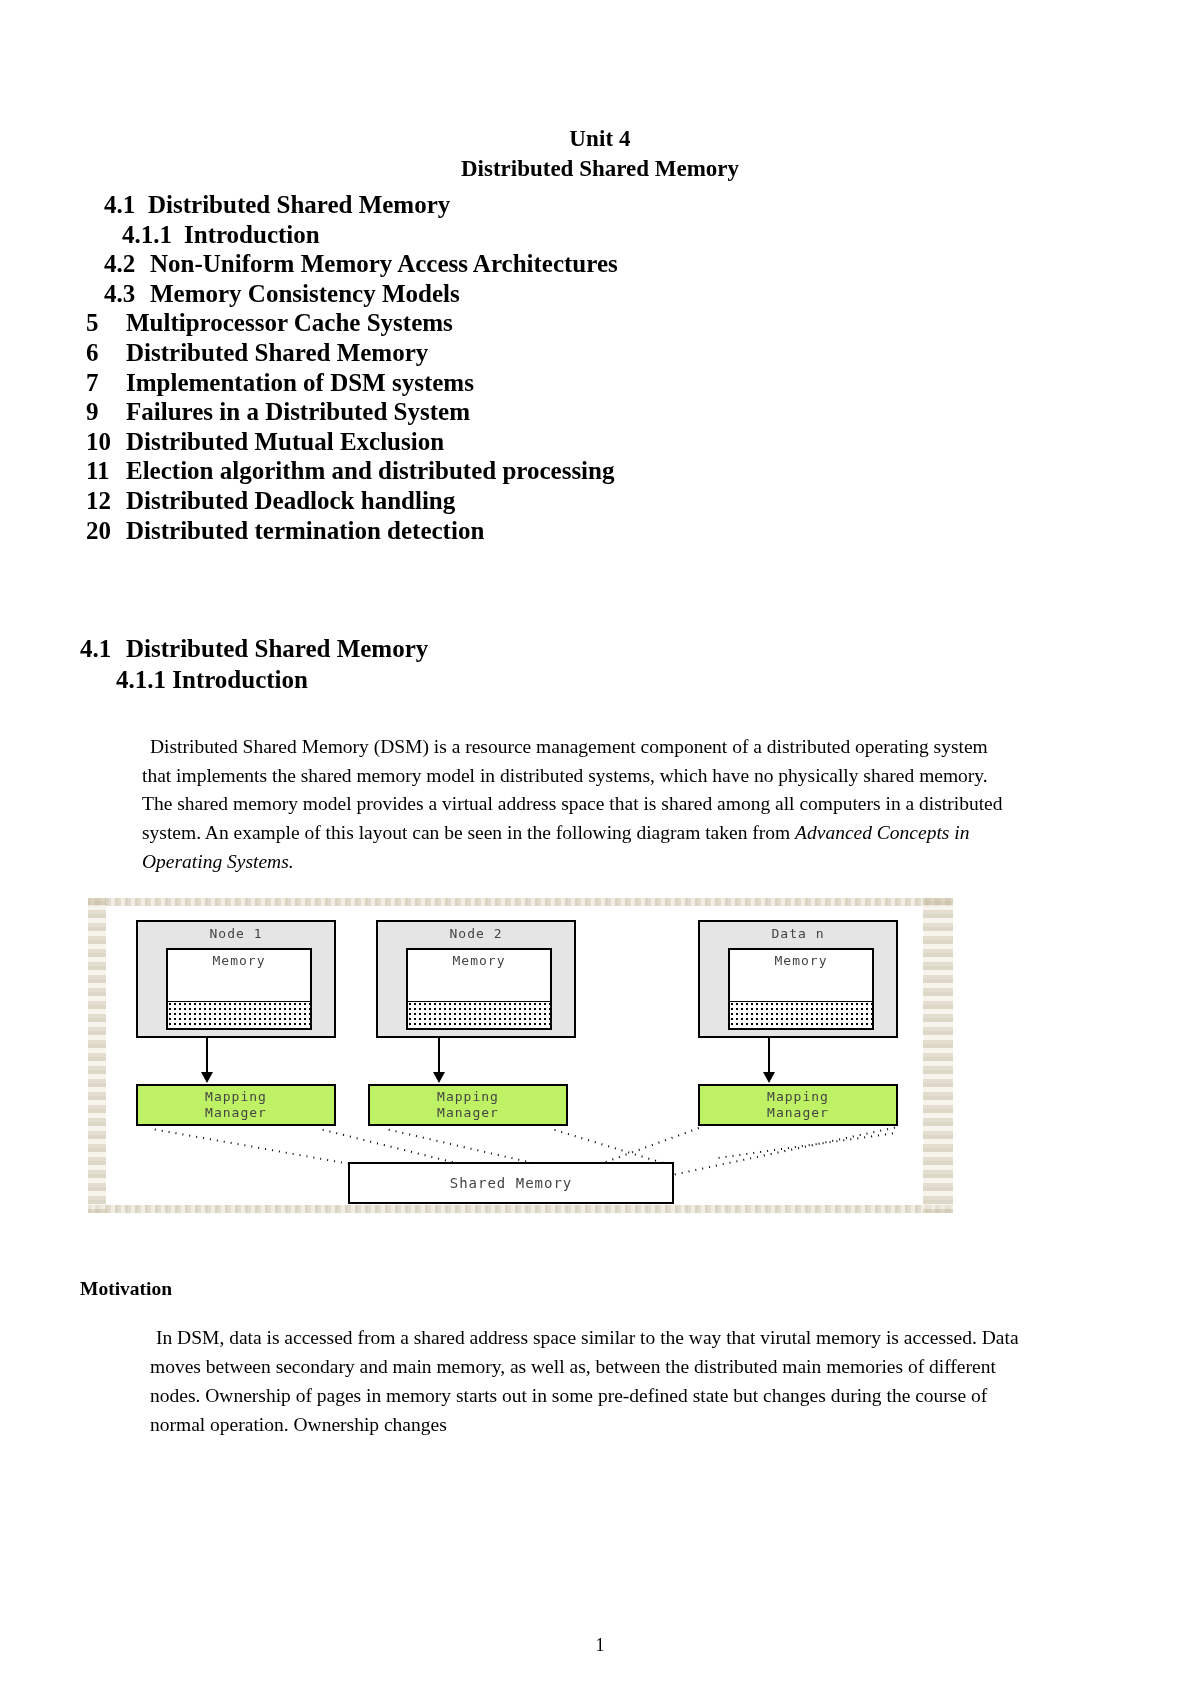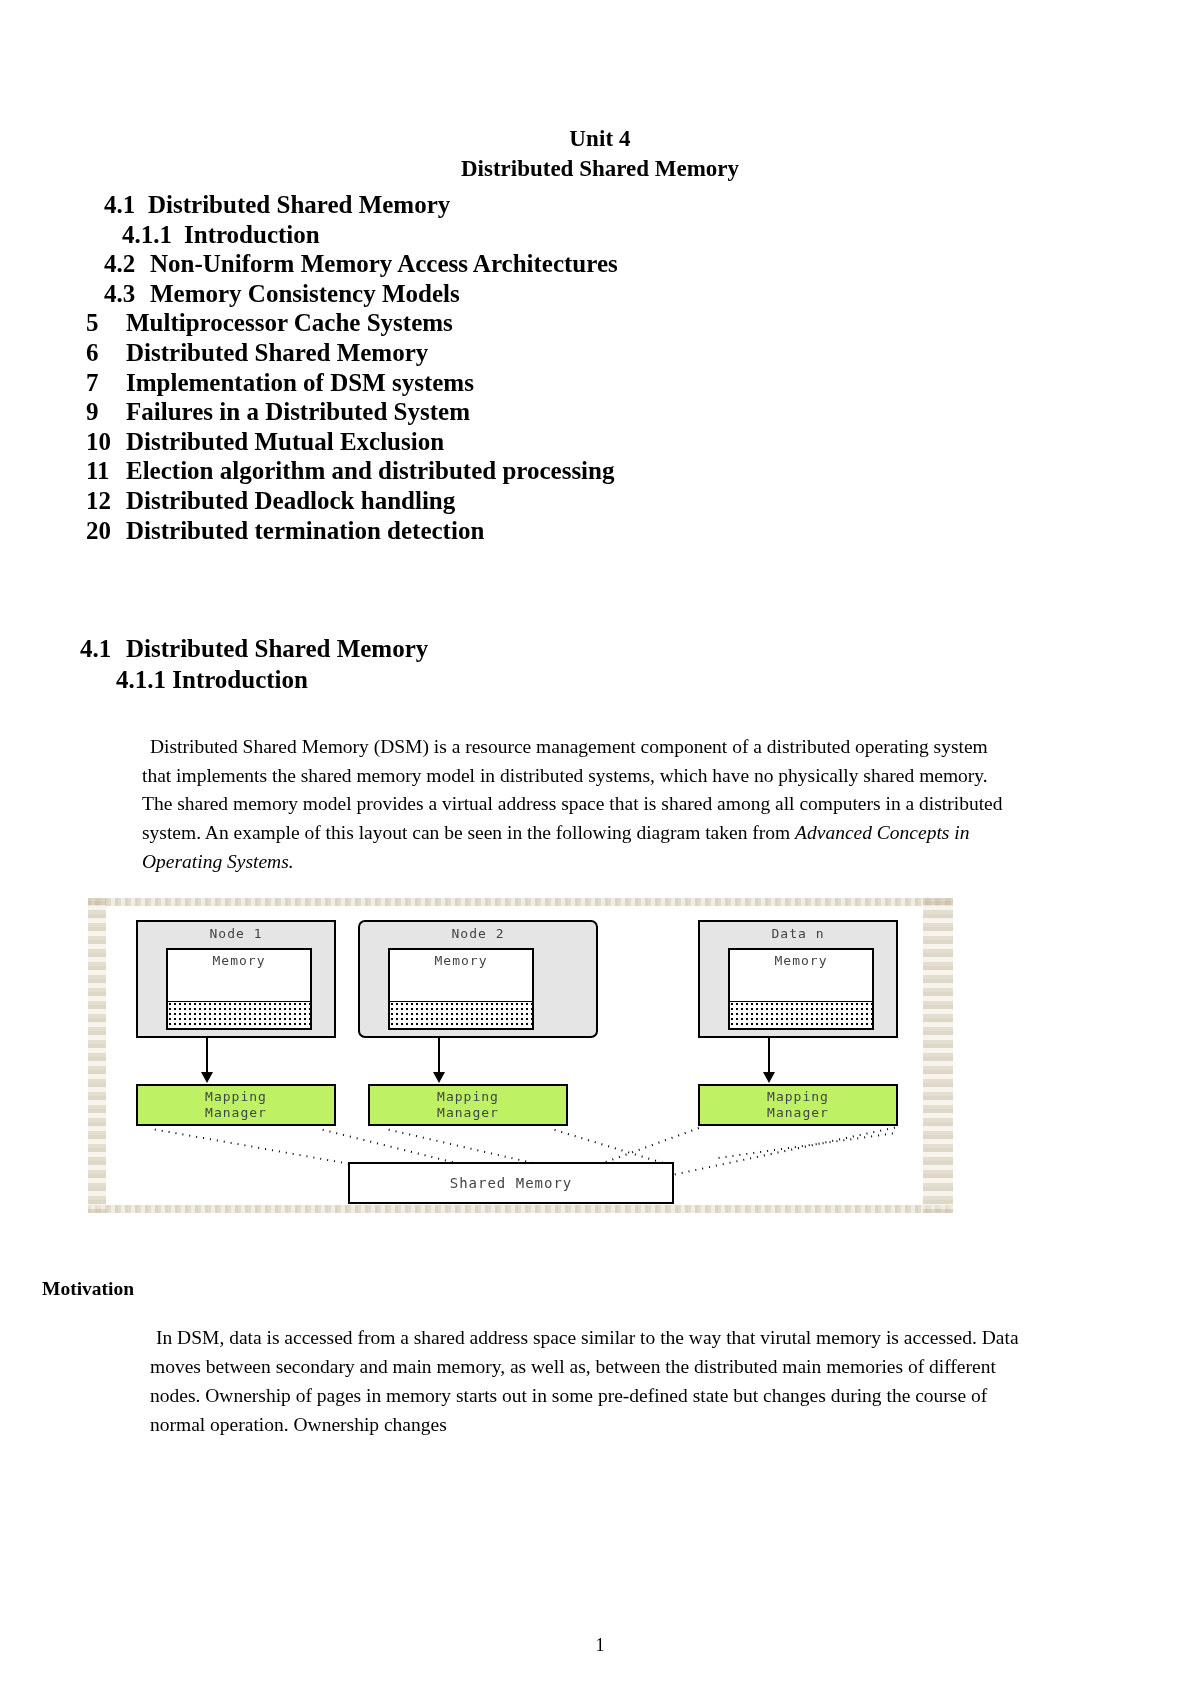--- a/index.html
+++ b/index.html
@@ -100,21 +100,21 @@
     text-align: left;
     text-indent: 8px;
   }
   .body-para em { font-style: italic; }
 
   .motivation-head {
     font-weight: bold;
     font-size: 19.5px;
     line-height: 24px;
     margin: 0;
-    padding-left: 42px;
+    padding-left: 80px;
   }
 
   .motivation-para {
     font-size: 19.5px;
     line-height: 29px;
     margin: 0;
     padding: 22px 178px 0 150px;
     text-indent: 6px;
   }
 
@@ -300,21 +300,21 @@
             <div class="mem-hatch"></div>
           </div>
         </div>
         <div class="arrow-v" style="left:100px; top:132px; height:36px;"></div>
         <div class="arrow-head" style="left:95px; top:166px;"></div>
         <div class="mgr-box" style="left:30px; top:178px; width:200px; height:42px;">
           <span>Mapping</span>
           <span>Manager</span>
         </div>
 
-        <div class="node-box" style="left:252px; top:14px; width:240px; height:118px;border-radius:7px;">
+        <div class="node-box" style="left:270px; top:14px; width:200px; height:118px;">
           <div class="node-label">Node 2</div>
           <div class="mem-box" style="left:28px; top:26px; width:146px; height:82px;">
             <div class="mem-label">Memory</div>
             <div class="mem-hatch"></div>
           </div>
         </div>
         <div class="arrow-v" style="left:332px; top:132px; height:36px;"></div>
         <div class="arrow-head" style="left:327px; top:166px;"></div>
         <div class="mgr-box" style="left:262px; top:178px; width:200px; height:42px;">
           <span>Mapping</span>

